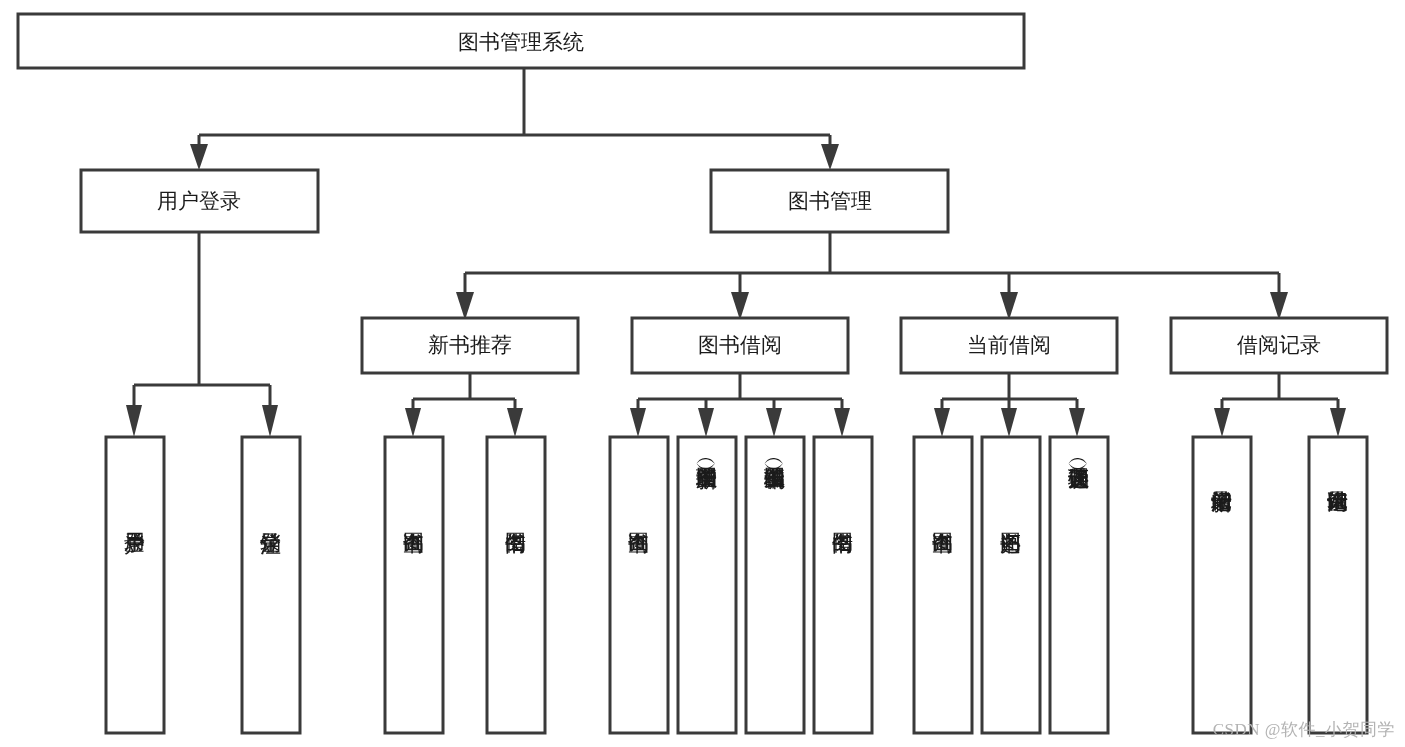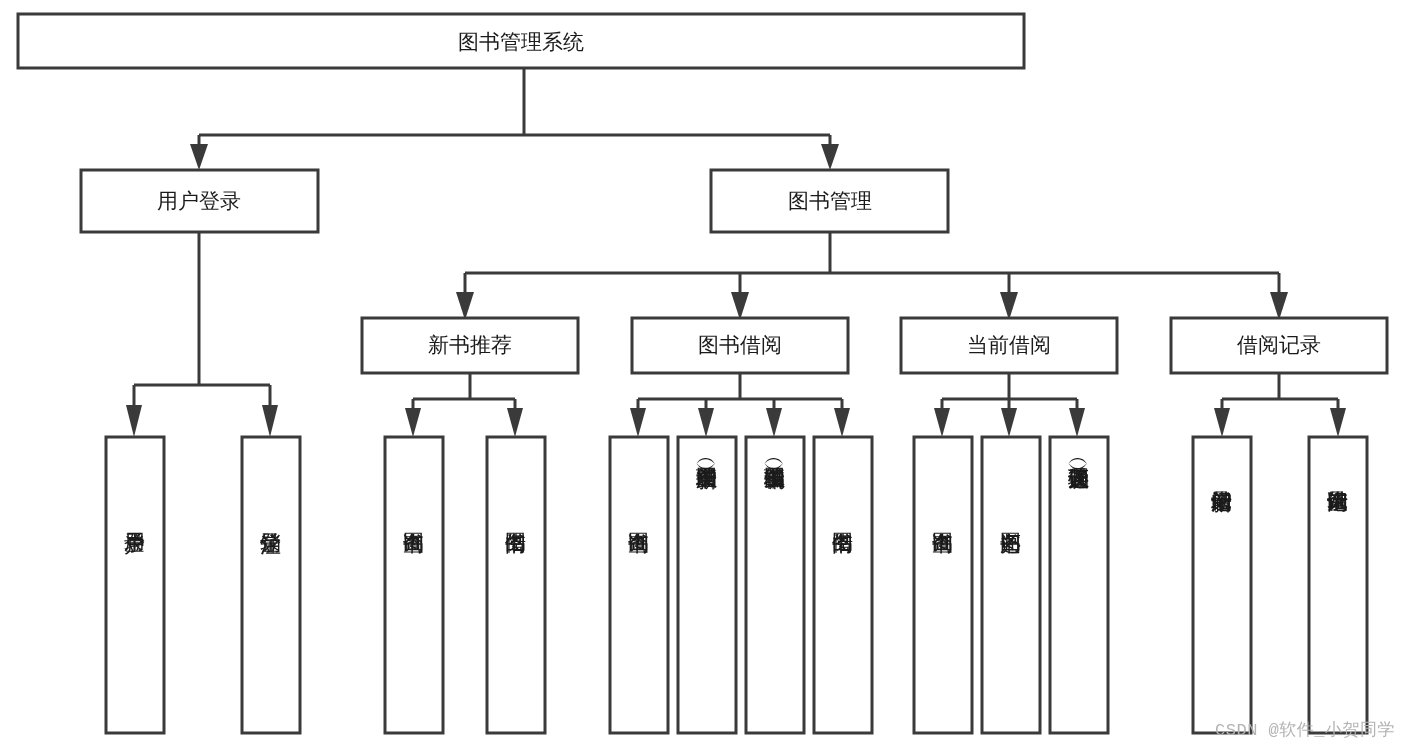--- a/index.html
+++ b/index.html
@@ -46,21 +46,21 @@
   .node-label-v {
     font-family: "Liberation Sans", "DejaVu Sans", sans-serif;
     font-size: 21px;
     fill: #1b1b1b;
     text-anchor: middle;
   }
   .watermark {
     position: absolute;
     right: 10px;
     bottom: 6px;
-    font-family: Liberation Mono, monospace;
+    font-family: Liberation Serif, serif;
     font-size: 17px;
     color: #b3b3b3;
     letter-spacing: 0.5px;
     white-space: nowrap;
     user-select: none;
   }
 </style>
 </head>
 <body>
 

